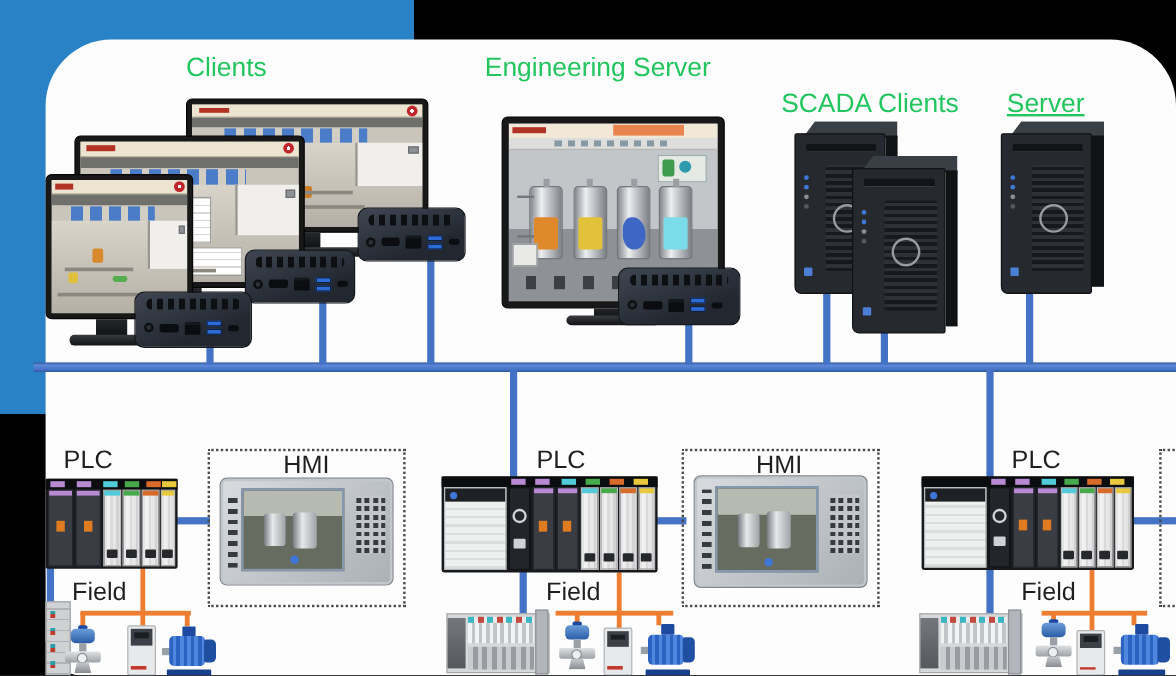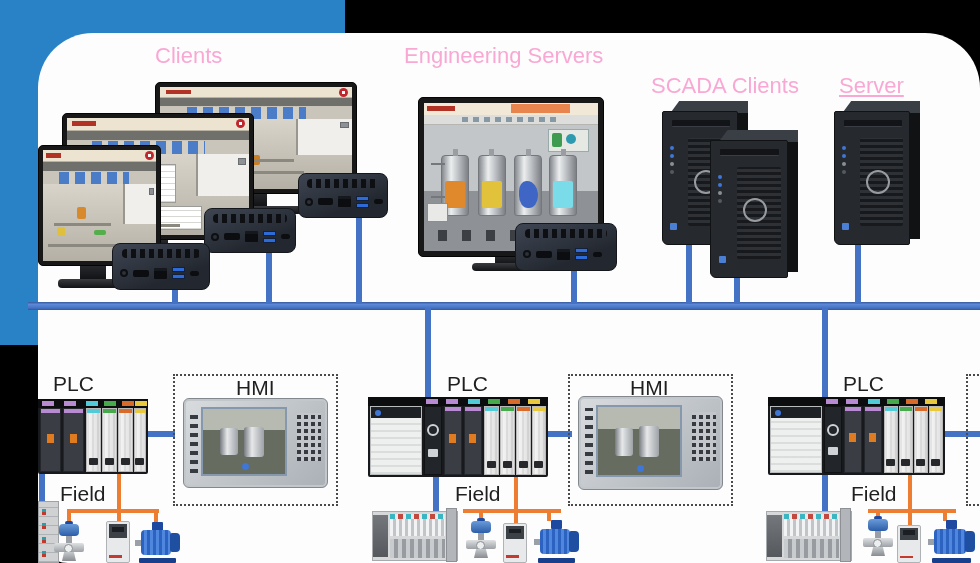--- a/index.html
+++ b/index.html
@@ -6,21 +6,21 @@
   *{box-sizing:border-box;}
   #stage{position:relative;width:980px;height:563px;background:#000;overflow:hidden;
          font-family:"Liberation Sans",sans-serif;}
 
   
   .blue-corner{position:absolute;left:0;top:0;width:345px;height:345px;background:#2A82C6;}
   .card{position:absolute;left:38px;top:33px;width:942px;height:530px;background:#fdfdfd;
         border-radius:55px 55px 0 30px;}
 
   
-  .lbl{position:absolute;color:#f9a8d4;font-size:22px;line-height:28px;white-space:nowrap;}
+  .lbl{position:absolute;color:#22c55e;font-size:22px;line-height:28px;white-space:nowrap;}
   .lbl2{position:absolute;color:#1f1f1f;font-size:21px;line-height:24px;white-space:nowrap;}
 
   
   .bus{position:absolute;background:linear-gradient(#35599e,#5d88d8 30%,#4472c4 75%,#33569b);}
   .vline{position:absolute;width:6px;background:#4472c4;}
   .hline{position:absolute;height:6px;background:#4472c4;}
   .ov{position:absolute;width:4px;background:#ED7D31;}
   .oh{position:absolute;height:4px;background:#ED7D31;}
 
   .dotbox{position:absolute;border:2px dotted #4a4a4a;background:transparent;}
@@ -206,21 +206,21 @@
   <div class="ov" style="left:479px;top:511px;height:12px;"></div>
   <div class="ov" style="left:514px;top:511px;height:14px;"></div>
   <div class="ov" style="left:547px;top:511px;height:10px;"></div>
   <div class="ov" style="left:908px;top:475px;height:36px;"></div>
   <div class="oh" style="left:868px;top:509px;width:88px;"></div>
   <div class="ov" style="left:876px;top:511px;height:10px;"></div>
   <div class="ov" style="left:908px;top:511px;height:15px;"></div>
   <div class="ov" style="left:943px;top:511px;height:10px;"></div>
 
   <div class="lbl" style="left:155px;top:42px;">Clients</div>
-  <div class="lbl" style="left:404px;top:42px;">Engineering Servers</div>
+  <div class="lbl" style="left:404px;top:42px;">Engineering Server</div>
   <div class="lbl" style="left:651px;top:72px;">SCADA Clients</div>
   <div class="lbl" style="left:839px;top:72px;text-decoration:underline;">Server</div>
 
   <div class="monitor" style="left:155px;top:82px;width:202px;height:112px;z-index:2;">
     <div class="cs">
       <div class="tb">
           <span class="rl"></span>
           <span class="logo"></span>
         </div>
       <div class="mb"></div>

